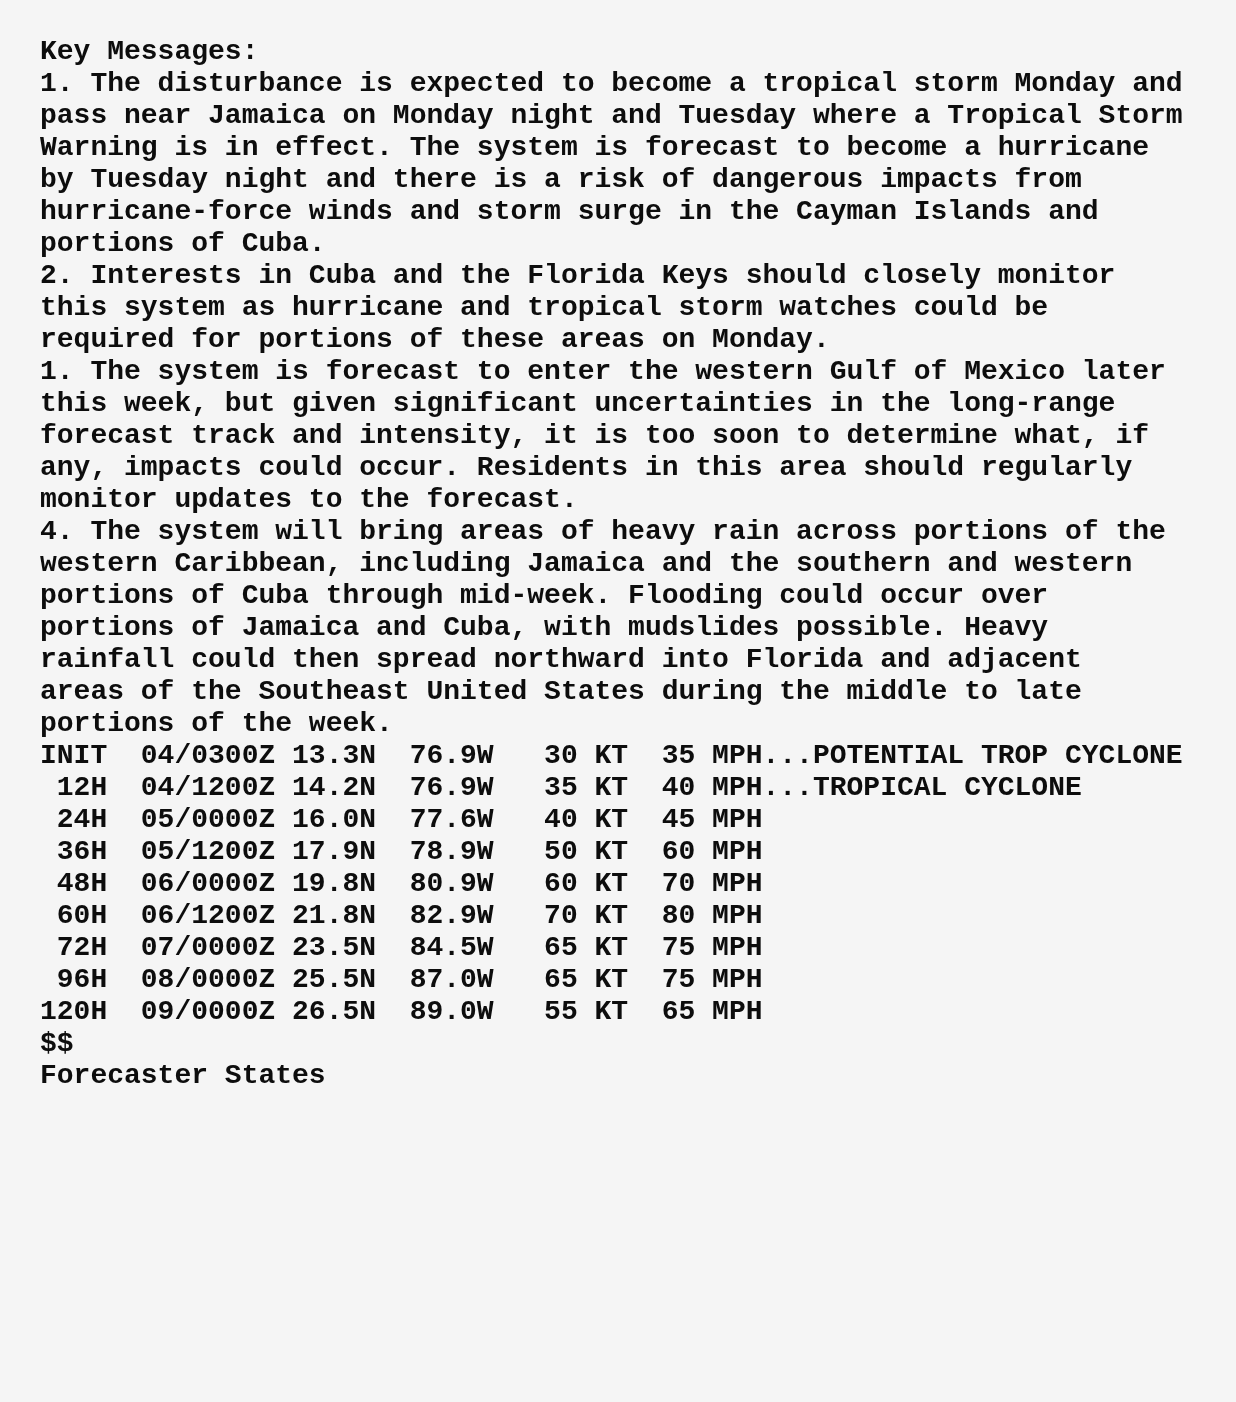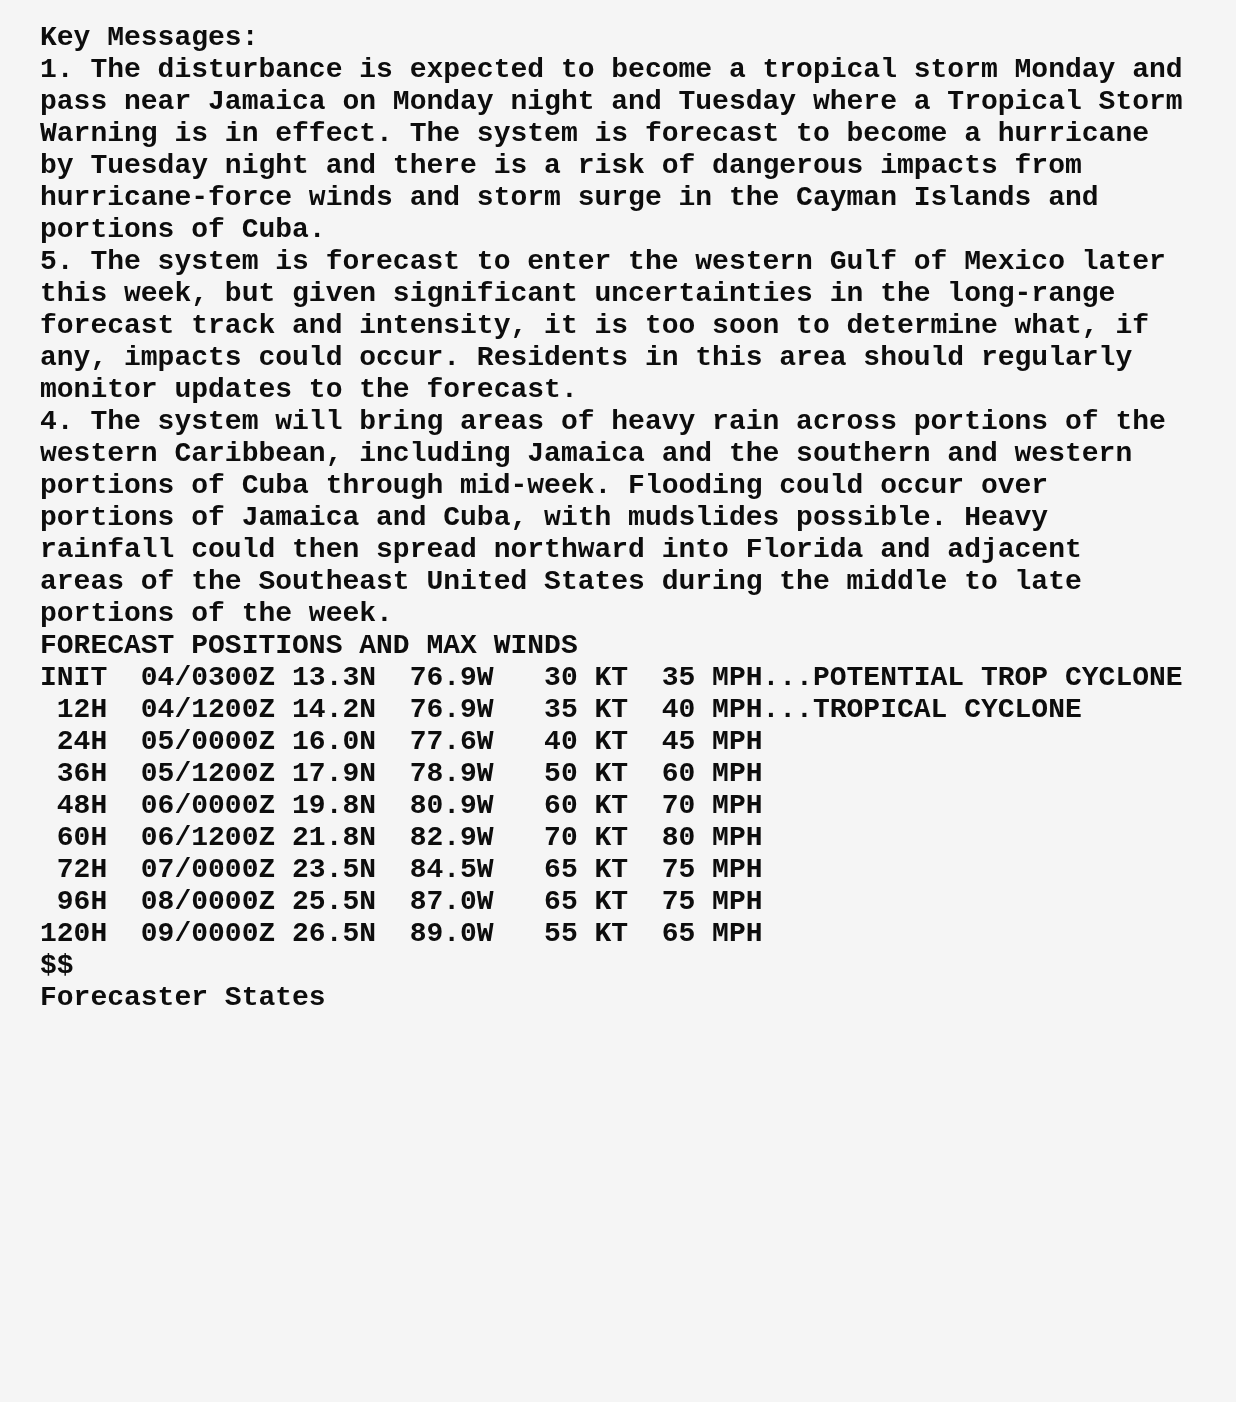--- a/index.html
+++ b/index.html
@@ -7,21 +7,21 @@
     padding: 0;
   }
   body {
     width: 1236px;
     height: 1402px;
     background: #f5f5f5;
     overflow: hidden;
   }
   .doc {
     box-sizing: border-box;
-    padding: 22px 0 0 40px;
+    padding: 36px 0 0 40px;
     font-family: "Liberation Mono", "DejaVu Sans Mono", monospace;
     font-weight: bold;
     font-size: 28px;
     line-height: 32px;
     color: #0d0d0d;
   }
   .doc pre {
     margin: 0;
     padding: 0;
     font: inherit;
@@ -39,36 +39,38 @@
 
   <pre>Key Messages:</pre>
 
   <pre class="gap1">1. The disturbance is expected to become a tropical storm Monday and
 pass near Jamaica on Monday night and Tuesday where a Tropical Storm
 Warning is in effect. The system is forecast to become a hurricane
 by Tuesday night and there is a risk of dangerous impacts from
 hurricane-force winds and storm surge in the Cayman Islands and
 portions of Cuba.</pre>
 
+  <pre class="gap1">2. Interests in Cuba and the Florida Keys should closely monitor
+this system as hurricane and tropical storm watches could be
+required for portions of these areas on Monday.</pre>
 
-  <pre class="gap1">5. The system is forecast to enter the western Gulf of Mexico later
+  <pre class="gap1">1. The system is forecast to enter the western Gulf of Mexico later
 this week, but given significant uncertainties in the long-range
 forecast track and intensity, it is too soon to determine what, if
 any, impacts could occur. Residents in this area should regularly
 monitor updates to the forecast.</pre>
 
   <pre class="gap1">4. The system will bring areas of heavy rain across portions of the
 western Caribbean, including Jamaica and the southern and western
 portions of Cuba through mid-week. Flooding could occur over
 portions of Jamaica and Cuba, with mudslides possible. Heavy
 rainfall could then spread northward into Florida and adjacent
 areas of the Southeast United States during the middle to late
 portions of the week.</pre>
 
-  <pre class="gap2">FORECAST POSITIONS AND MAX WINDS</pre>
 
   <pre class="gap1">INIT  04/0300Z 13.3N  76.9W   30 KT  35 MPH...POTENTIAL TROP CYCLONE
  12H  04/1200Z 14.2N  76.9W   35 KT  40 MPH...TROPICAL CYCLONE
  24H  05/0000Z 16.0N  77.6W   40 KT  45 MPH
  36H  05/1200Z 17.9N  78.9W   50 KT  60 MPH
  48H  06/0000Z 19.8N  80.9W   60 KT  70 MPH
  60H  06/1200Z 21.8N  82.9W   70 KT  80 MPH
  72H  07/0000Z 23.5N  84.5W   65 KT  75 MPH
  96H  08/0000Z 25.5N  87.0W   65 KT  75 MPH
 120H  09/0000Z 26.5N  89.0W   55 KT  65 MPH</pre>

